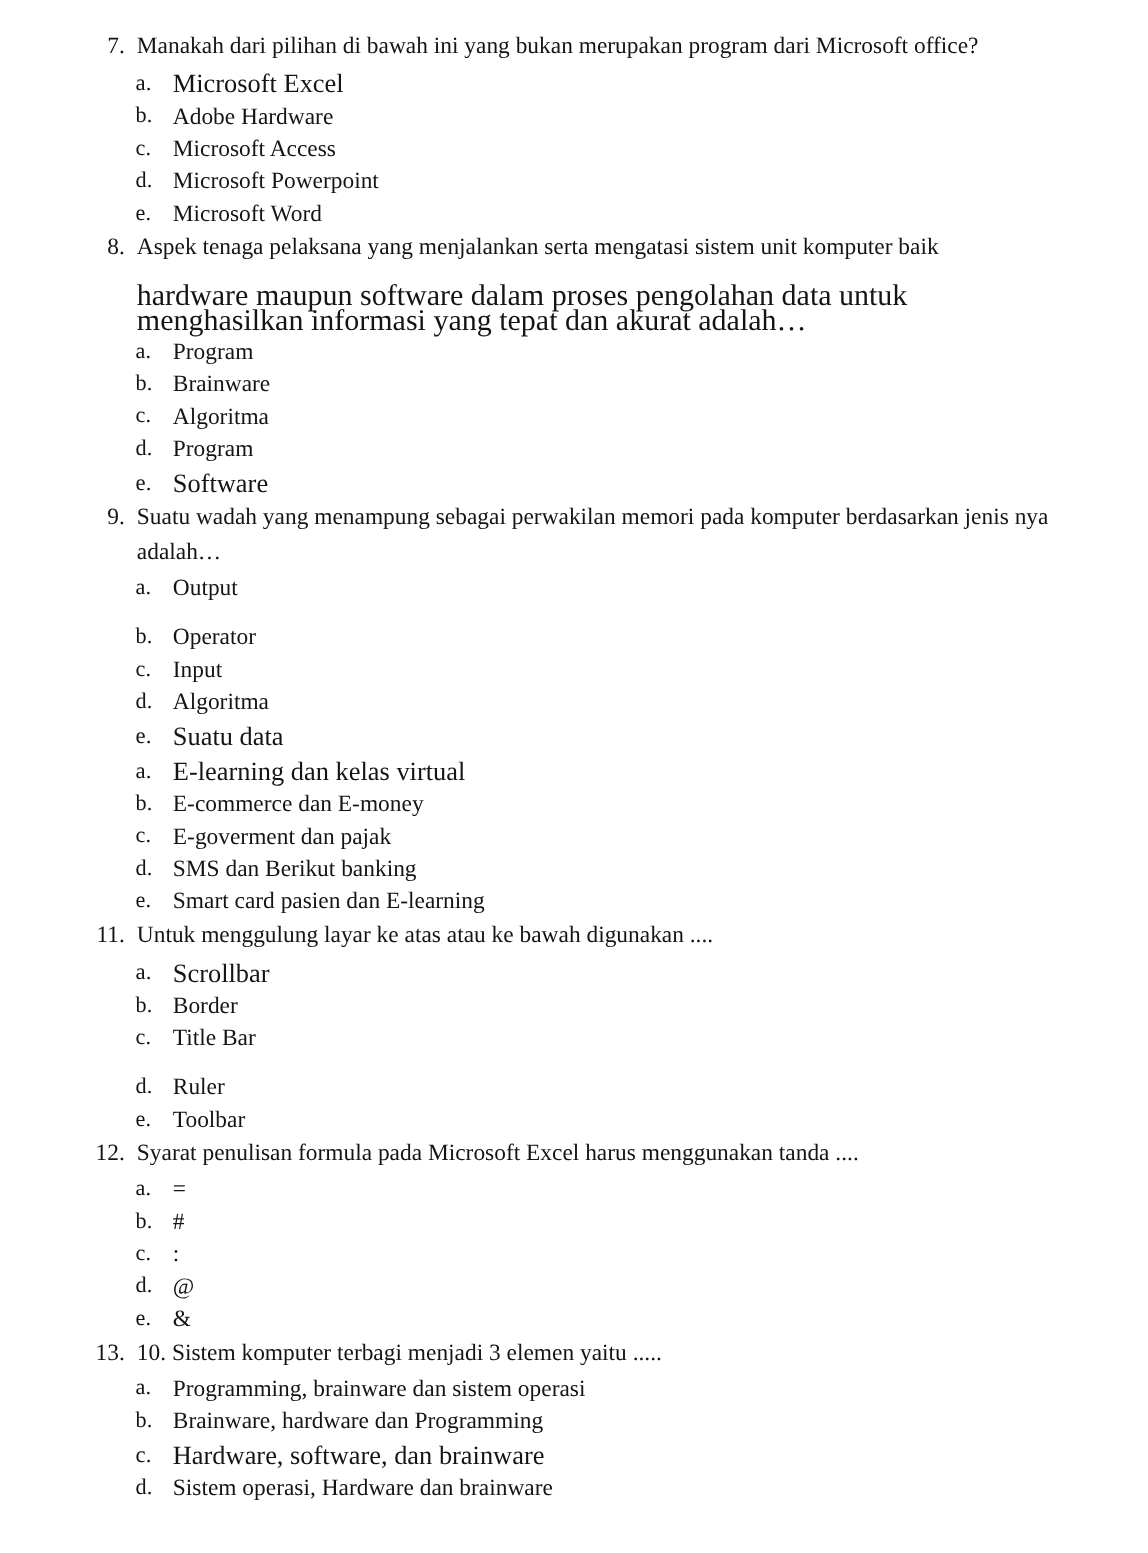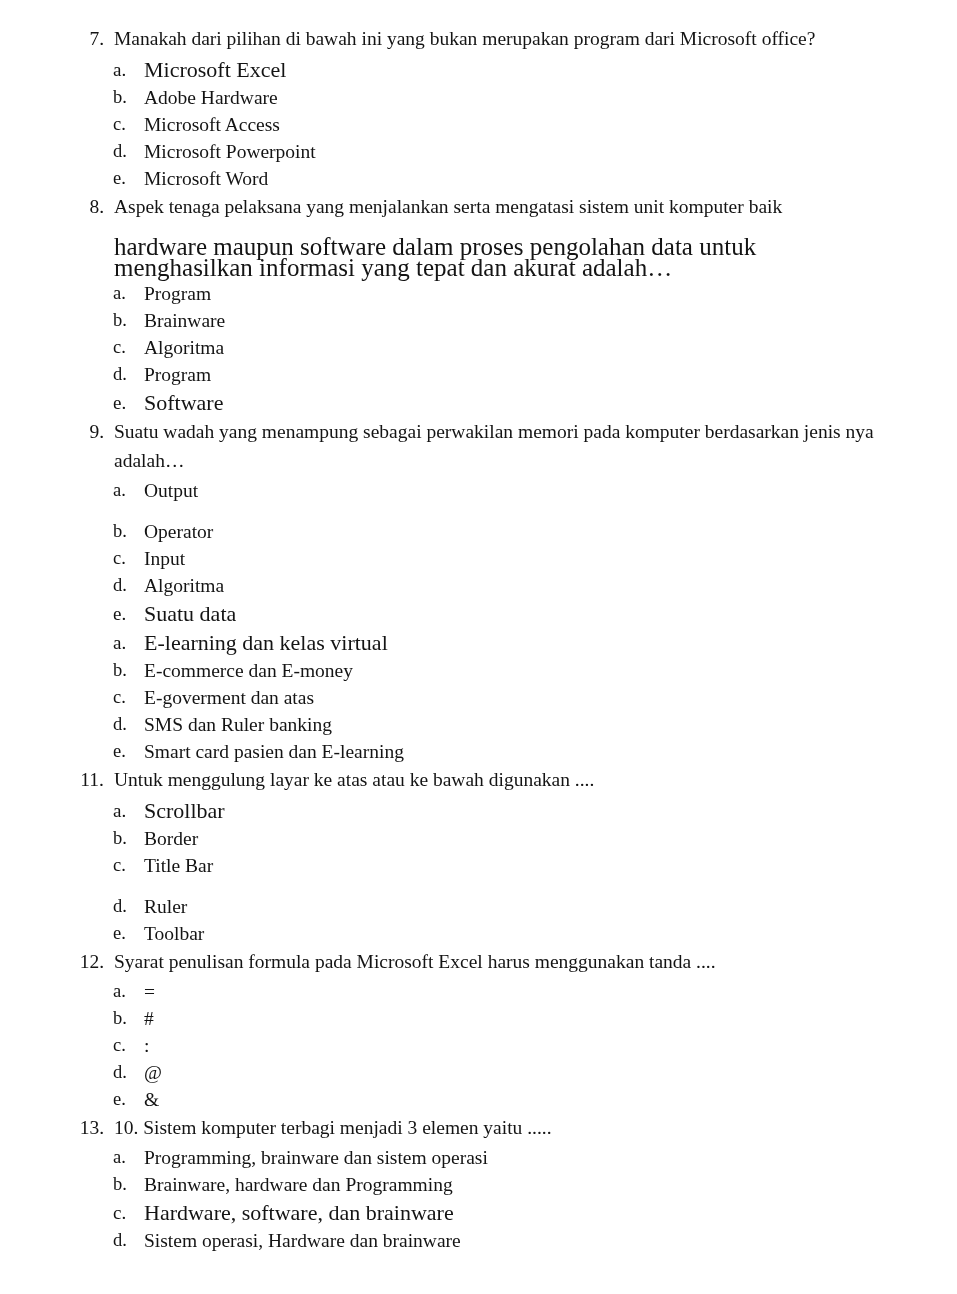--- a/index.html
+++ b/index.html
@@ -128,22 +128,22 @@
           <li class="option gap-before"><span class="opt-letter">b.</span><span class="opt-label">Operator</span></li>
           <li class="option"><span class="opt-letter">c.</span><span class="opt-label">Input</span></li>
           <li class="option"><span class="opt-letter">d.</span><span class="opt-label">Algoritma</span></li>
           <li class="option big"><span class="opt-letter">e.</span><span class="opt-label">Suatu data</span></li>
         </ul>
       </div>
       <div class="opt-wrap">
         <ul class="options">
           <li class="option big"><span class="opt-letter">a.</span><span class="opt-label">E-learning dan kelas virtual</span></li>
           <li class="option"><span class="opt-letter">b.</span><span class="opt-label">E-commerce dan E-money</span></li>
-          <li class="option"><span class="opt-letter">c.</span><span class="opt-label">E-goverment dan atas</span></li>
-          <li class="option"><span class="opt-letter">d.</span><span class="opt-label">SMS dan Ruler banking</span></li>
+          <li class="option"><span class="opt-letter">c.</span><span class="opt-label">E-goverment dan pajak</span></li>
+          <li class="option"><span class="opt-letter">d.</span><span class="opt-label">SMS dan Berikut banking</span></li>
           <li class="option"><span class="opt-letter">e.</span><span class="opt-label">Smart card pasien dan E-learning</span></li>
         </ul>
       </div>
       <div class="question">
         <div class="q-num">11.</div>
         <div class="q-text">Untuk menggulung layar ke atas atau ke bawah digunakan ....</div>
       </div>
       <div class="opt-wrap">
         <ul class="options">
           <li class="option big"><span class="opt-letter">a.</span><span class="opt-label">Scrollbar</span></li>

